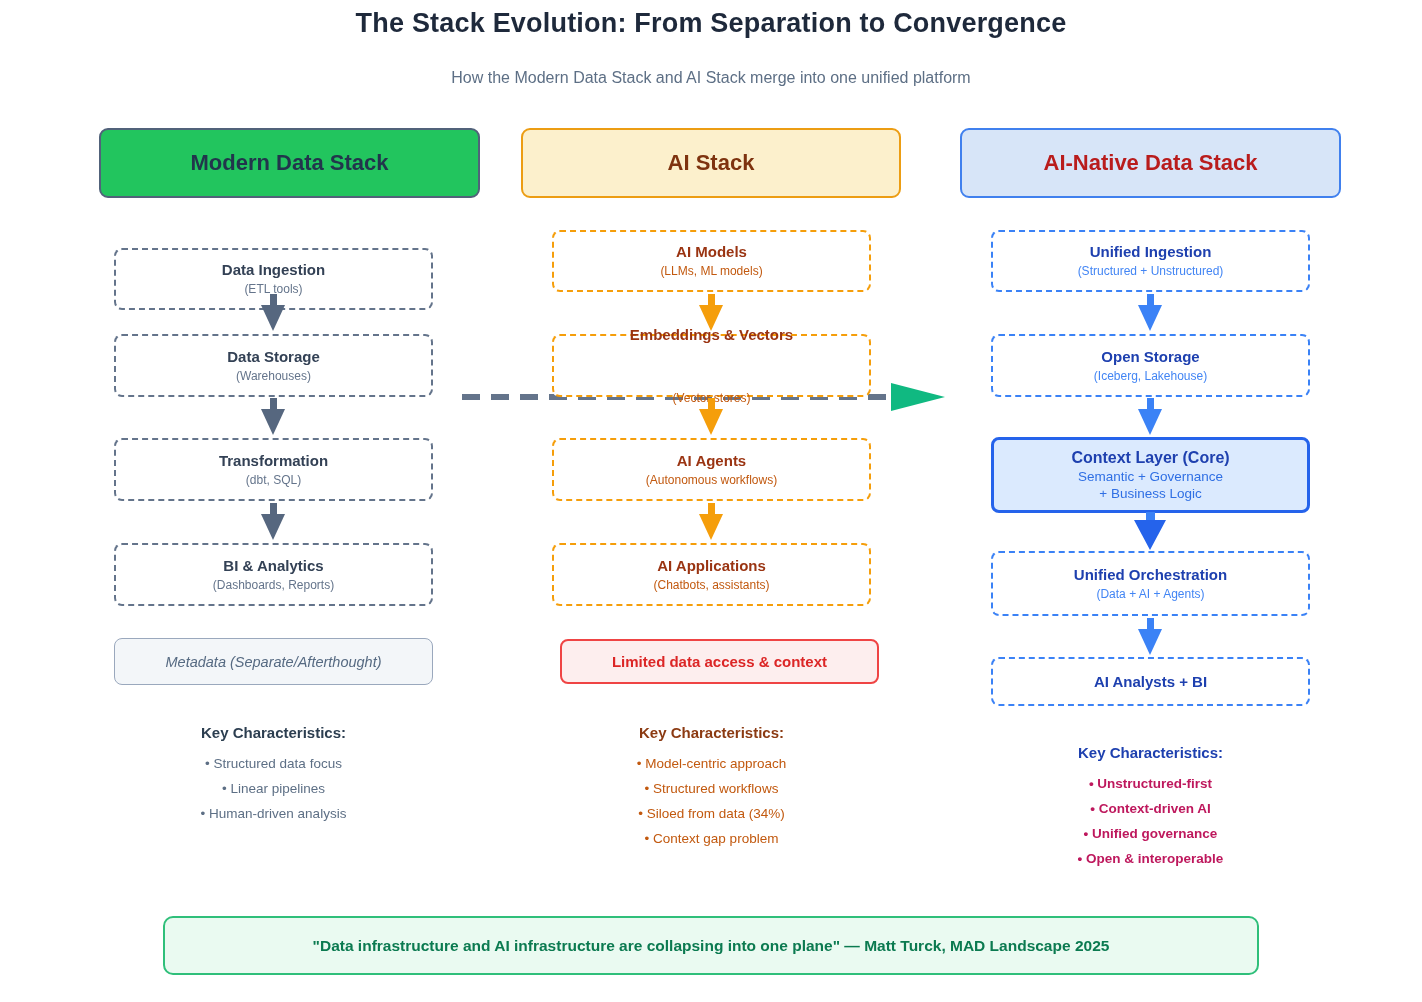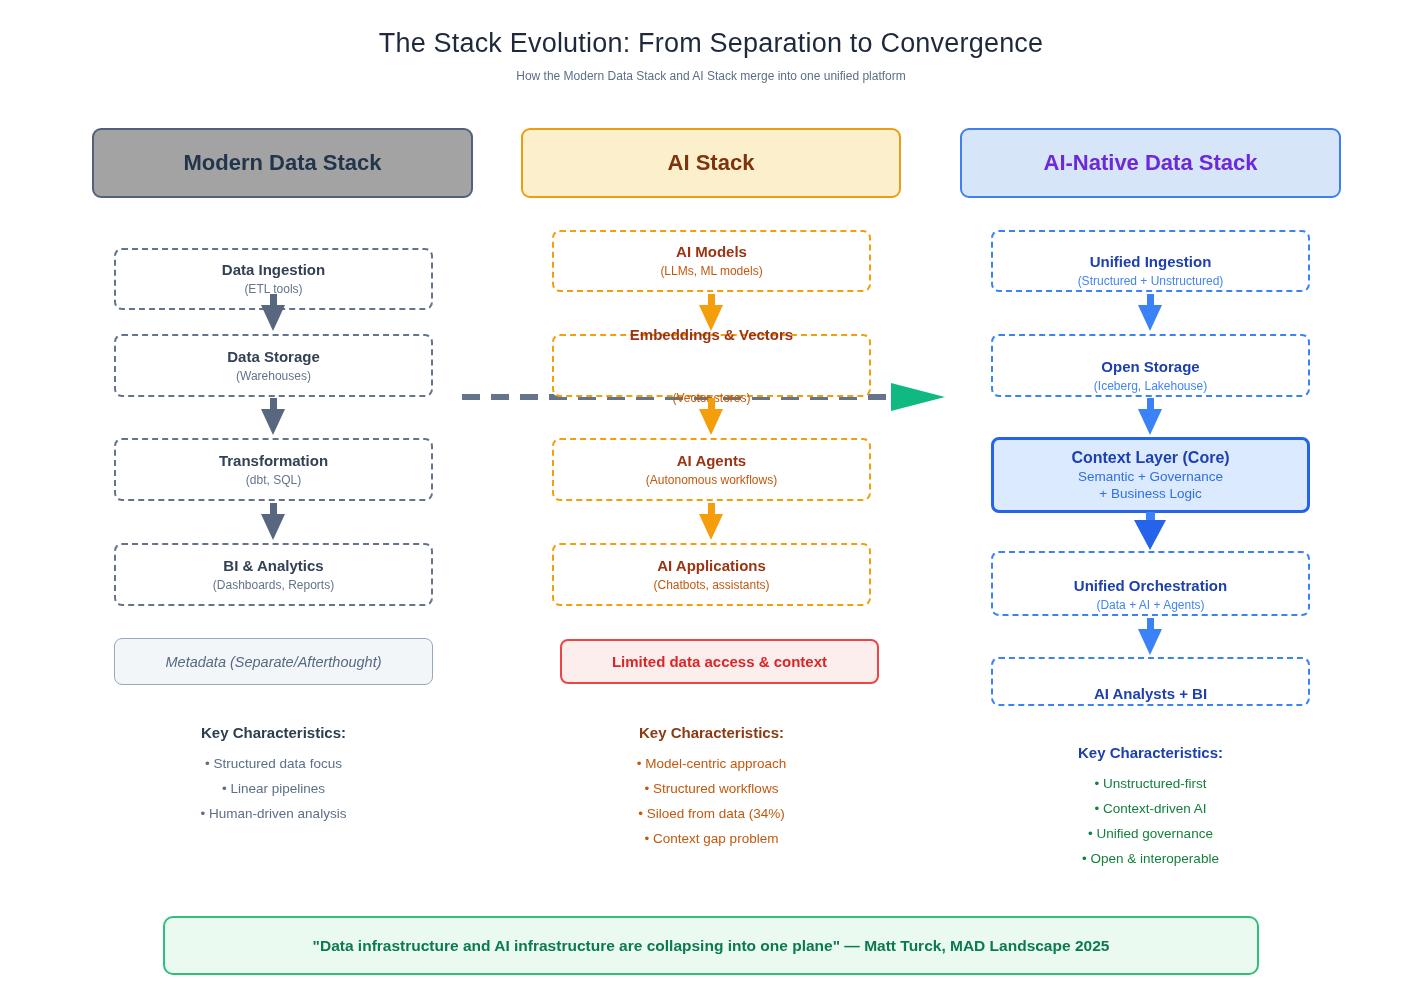--- a/index.html
+++ b/index.html
@@ -1,45 +1,45 @@
 <!DOCTYPE html>
 <html><head>
 <meta charset="utf-8">
 <style>
   * { margin:0; padding:0; box-sizing:border-box; }
   html,body { background:#ffffff; }
   body { font-family:"Liberation Sans", sans-serif; }
   #canvas { position:relative; width:1422px; height:1002px; background:#ffffff; overflow:hidden; }
 
-  .page-title { position:absolute; top:28px; left:0; width:100%; text-align:center;
-    font-size:27px; font-weight:normal; color:#1e293b; letter-spacing:.2px; }
+  .page-title { position:absolute; top:8px; left:0; width:100%; text-align:center;
+    font-size:27px; font-weight:bold; color:#1e293b; letter-spacing:.2px; }
   .page-subtitle { position:absolute; top:69px; left:0; width:100%; text-align:center;
-    font-size:12px; color:#5d6f85; }
+    font-size:16px; color:#5d6f85; }
 
   .col-header { position:absolute; top:128px; height:70px; border-radius:9px;
     display:flex; align-items:center; justify-content:center;
     font-size:22px; font-weight:bold; }
-  .hdr-mds { left:92px; width:381px; background:#a3a3a3; border:2.5px solid #51627a; color:#22354c; }
+  .hdr-mds { left:99px; width:381px; background:#22c55e; border:2.5px solid #51627a; color:#22354c; }
   .hdr-ai { left:521px; width:380px; background:#fcf0cc; border:2.5px solid #ec9d13; color:#7e330f; }
-  .hdr-native { left:960px; width:381px; background:#d7e5f8; border:2.5px solid #4080ee; color:#6d28d9; }
+  .hdr-native { left:960px; width:381px; background:#d7e5f8; border:2.5px solid #4080ee; color:#b91c1c; }
 
   .box { position:absolute; width:319px; border-radius:8px; background:#ffffff;
     display:flex; flex-direction:column; align-items:center; justify-content:center; text-align:center; }
   .box .t { font-size:15px; font-weight:bold; line-height:20px; }
   .box .s { font-size:12px; line-height:18px; }
 
   .b-mds { border:2.5px dashed #64748b; }
   .b-mds .t { color:#334155; }
   .b-mds .s { color:#64748b; }
 
   .b-ai { border:2.5px dashed #f59e0b; }
   .b-ai .t { color:#9a3412; }
   .b-ai .s { color:#c2590f; }
 
-  .b-native { border:2.5px dashed #3b82f6;justify-content:flex-end; }
+  .b-native { border:2.5px dashed #3b82f6; }
   .b-native .t { color:#1e40af; }
   .b-native .s { color:#4285f4; }
 
   .b-context { border:3.5px solid #2563eb; background:#dbeafe; }
   .b-context .t { color:#1e40af; font-size:16px; }
   .b-context .s { color:#2f6fe4; font-size:13.5px; line-height:17px; }
 
   .b-note { border:1.5px solid #9aa8bd; background:#f3f6f9; }
   .b-note .t { color:#566a82; font-style:italic; font-weight:normal; font-size:14.5px; }
 
@@ -60,21 +60,21 @@
   .hline { position:absolute; left:462px; top:394px; width:428px; height:6px;
     background:repeating-linear-gradient(90deg, #64748b 0 18px, transparent 18px 29px); }
   .hhead { position:absolute; left:891px; top:383px; width:0; height:0;
     border-top:14px solid transparent; border-bottom:14px solid transparent; border-left:54px solid #10b981; }
 
   .chars { position:absolute; width:319px; text-align:center; }
   .chars .ct { font-size:15px; font-weight:bold; margin-bottom:10px; }
   .chars .ci { font-size:13.5px; line-height:25px; }
   .chars-mds .ct { color:#2c3e50; } .chars-mds .ci { color:#5d6f85; }
   .chars-ai .ct { color:#8b3a12; } .chars-ai .ci { color:#c2590f; }
-  .chars-native .ct { color:#1e40af; } .chars-native .ci { color:#15803d; }
+  .chars-native .ct { color:#1e40af; } .chars-native .ci { color:#be185d;font-weight:bold; }
 
   .quote { position:absolute; left:163px; top:916px; width:1096px; height:59px;
     background:#eafaf1; border:2px solid #2fbf7a; border-radius:10px;
     display:flex; align-items:center; justify-content:center;
     font-size:15.5px; font-weight:bold; color:#0b7a50; }
 </style>
 </head>
 <body>
 
 <div id="canvas">

